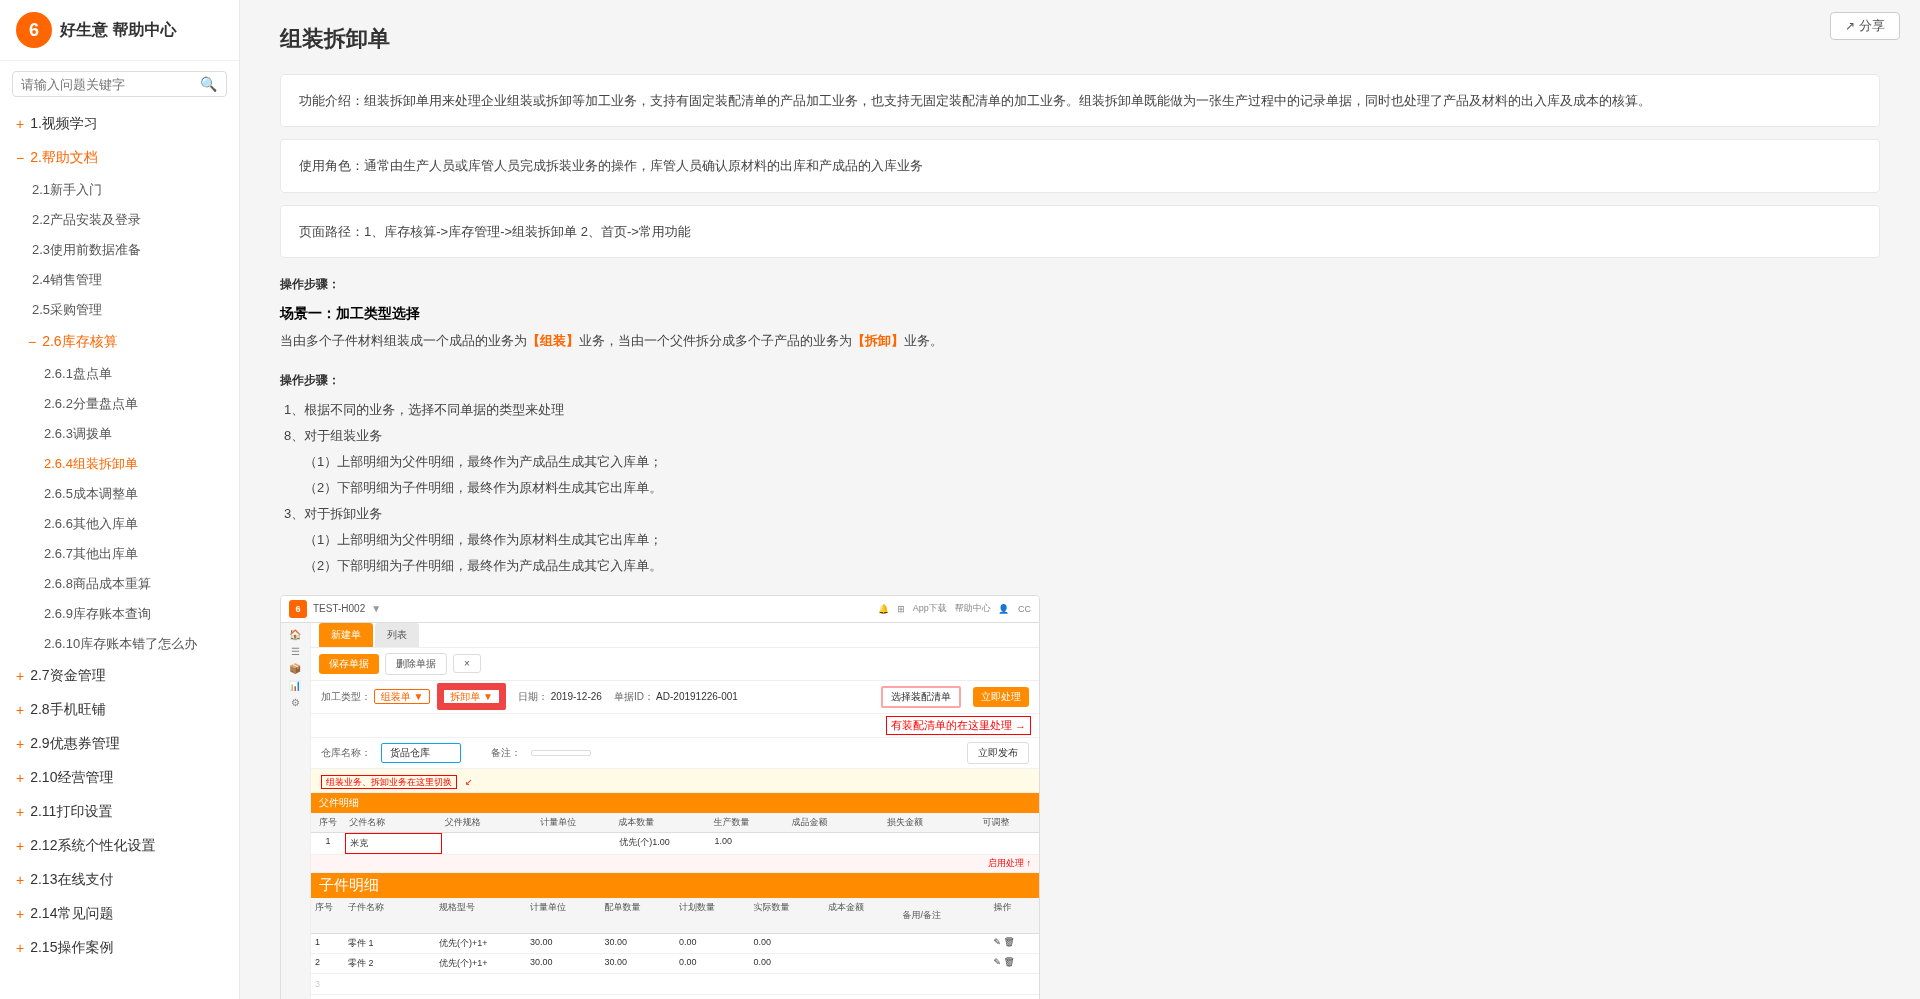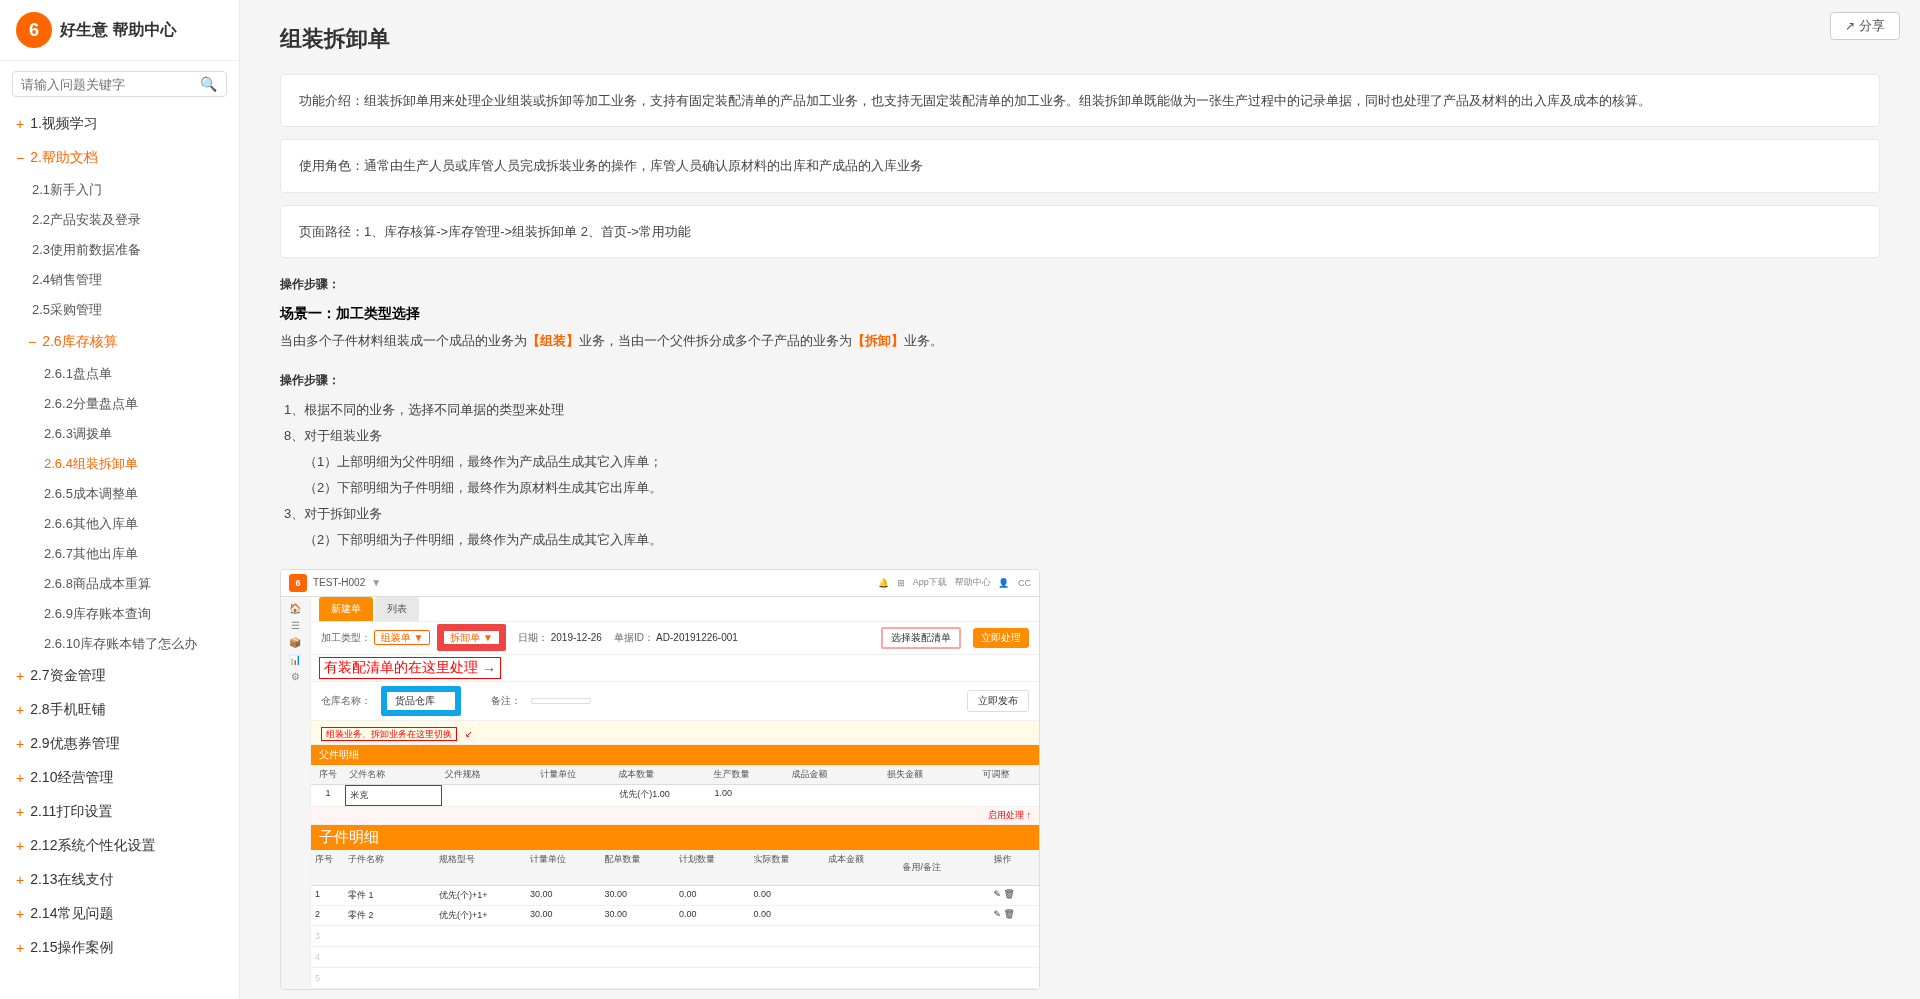--- a/index.html
+++ b/index.html
@@ -221,20 +221,21 @@
         当由多个子件材料组装成一个成品的业务为<span class="highlight">【组装】</span>业务，当由一个父件拆分成多个子产品的业务为<span class="highlight">【拆卸】</span>业务。
       </div>
 
       <div class="section-title">操作步骤：</div>
       <div class="step-list">
         <div class="step-item">1、根据不同的业务，选择不同单据的类型来处理</div>
         <div class="step-item">8、对于组装业务</div>
         <div class="step-sub">（1）上部明细为父件明细，最终作为产成品生成其它入库单；</div>
         <div class="step-sub">（2）下部明细为子件明细，最终作为原材料生成其它出库单。</div>
         <div class="step-item">3、对于拆卸业务</div>
+        <div class="step-sub">（1）上部明细为父件明细，最终作为原材料生成其它出库单；</div>
         <div class="step-sub">（2）下部明细为子件明细，最终作为产成品生成其它入库单。</div>
       </div>
     </div>
 
     <div class="screenshot-container">
       <div class="screenshot-inner">
 
         <div style="background:#fff; border-bottom:1px solid #ddd; padding:4px 8px; display:flex; align-items:center; justify-content:space-between; font-size:10px;">
           <div style="display:flex;align-items:center;gap:6px;">
             <div style="width:18px;height:18px;background:#f60;border-radius:3px;display:flex;align-items:center;justify-content:center;color:#fff;font-size:9px;font-weight:bold;">6</div>
@@ -261,20 +262,25 @@
             <span>⚙</span>
           </div>
 
           <div style="flex:1;background:#f8f8f8;">
 
             <div style="display:flex;background:#fff;border-bottom:1px solid #eee;padding:0 8px;">
               <div style="padding:5px 12px;font-size:10px;color:#fff;background:#ff8c00;border-radius:3px 3px 0 0;margin-right:2px;">新建单</div>
               <div style="padding:5px 12px;font-size:10px;color:#555;background:#e8e8e8;border-radius:3px 3px 0 0;">列表</div>
             </div>
 
+            <div style="display:flex;align-items:center;gap:6px;padding:5px 8px;background:#fff;border-bottom:1px solid #eee;">
+              <div style="padding:3px 10px;border-radius:3px;font-size:10px;background:#ff8c00;color:#fff;border:none;">保存单据</div>
+              <div style="padding:3px 10px;border-radius:3px;font-size:10px;background:#fff;color:#555;border:1px solid #ddd;">删除单据</div>
+              <div style="padding:3px 10px;border-radius:3px;font-size:10px;background:#fff;color:#555;border:1px solid #ddd;">×</div>
+            </div>
 
             <div style="display:flex;align-items:center;gap:12px;padding:5px 10px;background:#fff;border-bottom:1px solid #f0f0f0;font-size:10px;flex-wrap:wrap;">
               <div>
                 <span style="color:#666;">加工类型：</span>
                 <span style="color:#f60;border:1px solid #f60;padding:1px 6px;border-radius:2px;cursor:pointer;">组装单 ▼</span>
                 <span style="color:#f60;border:7px solid #ef4444;padding:1px 6px;border-radius:2px;cursor:pointer;margin-left:4px;">拆卸单 ▼</span>
               </div>
               <div>
                 <span style="color:#666;">日期：</span>
                 <span style="color:#333;">2019-12-26</span>
@@ -285,27 +291,27 @@
               </div>
 
               <div style="position:relative;margin-left:auto;">
                 <div style="border:2px solid #fca5a5;padding:2px 8px;border-radius:2px;color:#333;font-size:10px;background:#fff;">选择装配清单</div>
               </div>
               <div style="padding:3px 8px;background:#ff8c00;color:#fff;border-radius:3px;font-size:10px;">立即处理</div>
             </div>
 
             <div style="position:relative;background:#fff;">
 
-              <div style="display:flex;align-items:center;justify-content:flex-start;padding:2px 8px;font-size:14px;color:red;border-bottom:1px solid #f0f0f0;">
+              <div style="display:flex;align-items:center;justify-content:flex-end;padding:2px 8px;font-size:11px;color:red;border-bottom:1px solid #f0f0f0;">
                 <span style="border:1px solid red;padding:1px 4px;">有装配清单的在这里处理 →</span>
               </div>
 
               <div style="display:flex;align-items:center;gap:10px;padding:4px 10px;font-size:10px;border-bottom:1px solid #f0f0f0;">
                 <span style="color:#666;">仓库名称：</span>
-                <span style="border:6px solid #0ea5e9;padding:2px 8px;border-radius:2px;color:#333;min-width:80px;display:inline-block;">货品仓库</span>
+                <span style="border:1px solid #0ea5e9;padding:2px 8px;border-radius:2px;color:#333;min-width:80px;display:inline-block;">货品仓库</span>
                 <span style="color:#666;margin-left:20px;">备注：</span>
                 <span style="border:1px solid #ddd;padding:2px 8px;border-radius:2px;min-width:60px;display:inline-block;"></span>
                 <span style="margin-left:auto;padding:3px 10px;background:#fff;border:1px solid #ddd;border-radius:3px;font-size:10px;cursor:pointer;">立即发布</span>
               </div>
 
               <div style="padding:3px 10px;background:#fffbe6;border-bottom:1px solid #f0f0f0;">
                 <span style="color:red;font-size:9px;border:1px solid red;padding:1px 4px;">组装业务、拆卸业务在这里切换</span>
                 <span style="color:red;font-size:9px;margin-left:4px;">↙</span>
               </div>
             </div>

